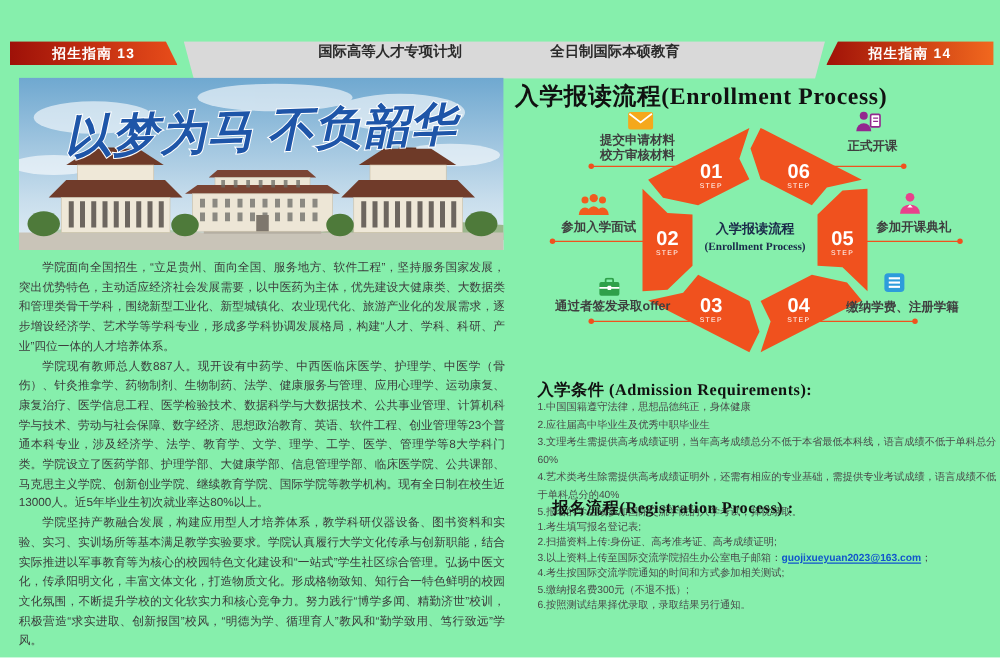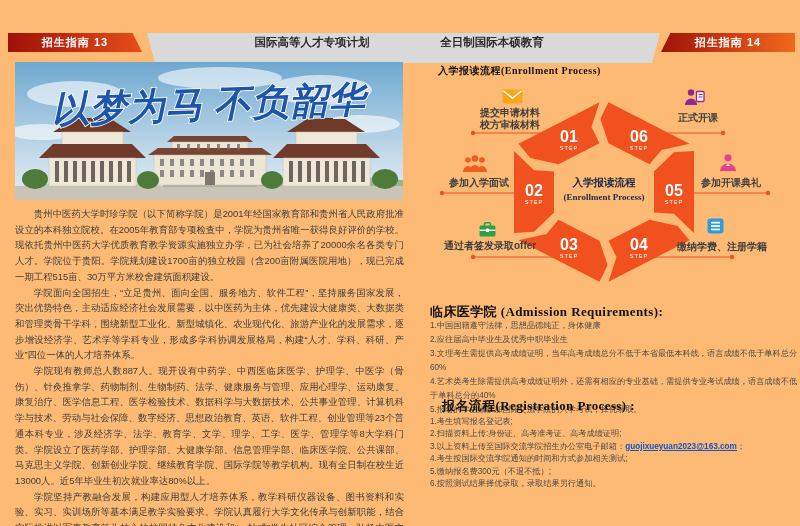--- a/index.html
+++ b/index.html
@@ -1,16 +1,16 @@
 <!DOCTYPE html>
 <html><head>
 <meta charset="utf-8">
 <style>
   html,body{margin:0;padding:0;background:#ffffff;}
-  .page{position:relative;width:800px;height:526px;background:#fdba74;overflow:hidden;
+  .page{position:relative;width:800px;height:526px;background:#86efac;overflow:hidden;
         font-family:"Liberation Sans", sans-serif;}
 
   
   .hdr{position:absolute;top:33px;left:0;width:800px;height:19px;}
   .hdr-tab{position:absolute;top:0;height:19px;display:flex;align-items:center;justify-content:center;
            color:#fff;font-size:11px;font-weight:bold;letter-spacing:1px;}
   .hdr-tab-left{left:8px;width:134px;background:linear-gradient(90deg,#9e1108,#e84d1a);
            clip-path:polygon(0 0,93% 0,100% 100%,0 100%);}
   .hdr-tab-right{left:661px;width:134px;background:linear-gradient(90deg,#a01208,#f2681e);
            clip-path:polygon(7% 0,100% 0,100% 100%,0 100%);}
@@ -24,22 +24,22 @@
   .photo{position:absolute;left:15px;top:62px;width:388px;height:138px;overflow:hidden;}
   .photo svg{display:block;}
   .calli{font-family:"Liberation Serif", serif;font-style:italic;font-weight:bold;}
 
   
   .intro{position:absolute;left:15px;top:206px;width:389px;font-size:9.4px;line-height:15.7px;
          color:#3c3c3c;text-align:justify;}
   .intro p{margin:0;text-indent:2em;}
 
   
-  .rtitle{position:absolute;left:438px;top:64px;font-family:"Liberation Serif", serif;
-          font-weight:bold;font-size:10px;color:#111;letter-spacing:.5px;}
+  .rtitle{position:absolute;left:412px;top:64px;font-family:"Liberation Serif", serif;
+          font-weight:bold;font-size:19px;color:#111;letter-spacing:.5px;}
   .diagram{position:absolute;left:428px;top:85px;width:362px;height:215px;}
   .diagram svg.hex{position:absolute;left:0;top:0;}
   .dg-label{position:absolute;font-size:10px;font-weight:600;color:#3f3f3f;white-space:pre-line;line-height:11.5px;}
   .dg-icon{position:absolute;}
   .lbl1{left:40px;top:22px;width:72px;text-align:right;}
   .lbl2{left:21px;top:92px;}
   .lbl3{left:16px;top:155px;}
   .lbl4{left:250px;top:27px;}
   .lbl5{left:273px;top:92px;}
   .lbl6{left:249px;top:156px;text-align:center;}
@@ -172,21 +172,20 @@
           <ellipse cx="133" cy="118" rx="11" ry="9"></ellipse>
         <ellipse cx="257" cy="118" rx="11" ry="9"></ellipse>
           <ellipse cx="370" cy="117" rx="13" ry="10"></ellipse>
       </g>
 
       <text class="calli" x="194" y="55" text-anchor="middle" font-size="37" letter-spacing="1" fill="#1e55a8" stroke="#ffffff" stroke-width="1.6" paint-order="stroke" transform="rotate(-2 194 55)">以梦为马  不负韶华</text>
     </svg>
   </div>
 
   <div class="intro" id="intro">
-      <p>贵州中医药大学时珍学院（以下简称学院）是2001年经国家教育部和贵州省人民政府批准设立的本科独立院校。在2005年教育部专项检查中，学院为贵州省唯一获得良好评价的学校。现依托贵州中医药大学优质教育教学资源实施独立办学，已为社会培养了20000余名各类专门人才。学院位于贵阳。学院规划建设1700亩的独立校园（含200亩附属医院用地），现已完成一期工程515亩、30万平方米校舍建筑面积建设。</p>
       <p>学院面向全国招生，“立足贵州、面向全国、服务地方、软件工程”，坚持服务国家发展，突出优势特色，主动适应经济社会发展需要，以中医药为主体，优先建设大健康类、大数据类和管理类骨干学科，围绕新型工业化、新型城镇化、农业现代化、旅游产业化的发展需求，逐步增设经济学、艺术学等学科专业，形成多学科协调发展格局，构建“人才、学科、科研、产业”四位一体的人才培养体系。</p>
       <p>学院现有教师总人数887人。现开设有中药学、中西医临床医学、护理学、中医学（骨伤）、针灸推拿学、药物制剂、生物制药、法学、健康服务与管理、应用心理学、运动康复、康复治疗、医学信息工程、医学检验技术、数据科学与大数据技术、公共事业管理、计算机科学与技术、劳动与社会保障、数字经济、思想政治教育、英语、软件工程、创业管理等23个普通本科专业，涉及经济学、法学、教育学、文学、理学、工学、医学、管理学等8大学科门类。学院设立了医药学部、护理学部、大健康学部、信息管理学部、临床医学院、公共课部、马克思主义学院、创新创业学院、继续教育学院、国际学院等教学机构。现有全日制在校生近13000人。近5年毕业生初次就业率达80%以上。</p>
       <p>学院坚持产教融合发展，构建应用型人才培养体系，教学科研仪器设备、图书资料和实验、实习、实训场所等基本满足教学实验要求。学院认真履行大学文化传承与创新职能，结合实际推进以军事教育等为核心的校园特色文化建设和“一站式”学生社区综合管理。弘扬中医文化，传承阳明文化，丰富文体文化，打造物质文化。形成格物致知、知行合一特色鲜明的校园文化氛围，不断提升学校的文化软实力和核心竞争力。努力践行“博学多闻、精勤济世”校训，积极营造“求实进取、创新报国”校风，“明德为学、循理育人”教风和“勤学致用、笃行致远”学风。</p>
     </div>
 
   <div class="rtitle">入学报读流程(Enrollment Process)</div>
 
   <div class="diagram">
     <svg class="hex" id="hexsvg" width="362" height="215">
         <line x1="45" x2="120" y1="48" y2="48" stroke="#f0511e" stroke-width="1"></line>
@@ -274,21 +273,21 @@
     <span class="dg-icon ic6">
       <svg width="17" height="16">
           <rect x="0.5" y="0.5" width="16" height="15" rx="3" fill="#2d9cdb"></rect>
         <rect x="4" y="3.8" width="9" height="1.7" fill="#ffffff"></rect>
         <rect x="4" y="7.2" width="9" height="1.7" fill="#ffffff"></rect>
         <rect x="4" y="10.6" width="9" height="1.7" fill="#ffffff"></rect>
         </svg>
     </span>
   </div>
 
-  <div class="sec-head adm-head">临床医学院 (Admission Requirements):</div>
+  <div class="sec-head adm-head">入学条件 (Admission Requirements):</div>
   <div class="adm-list" id="admlist">
       <div>1.中国国籍遵守法律，思想品德纯正，身体健康</div>
       <div>2.应往届高中毕业生及优秀中职毕业生</div>
       <div>3.文理考生需提供高考成绩证明，当年高考成绩总分不低于本省最低本科线，语言成绩不低于单科总分60%</div>
       <div>4.艺术类考生除需提供高考成绩证明外，还需有相应的专业基础，需提供专业考试成绩，语言成绩不低于单科总分的40%</div>
       <div>5.报名的学生须参加国际交流学院的入学考试，择优录取。</div>
     </div>
 
   <div class="sec-head reg-head">报名流程(Registration Process) :</div>
   <div class="reg-list" id="reglist">

